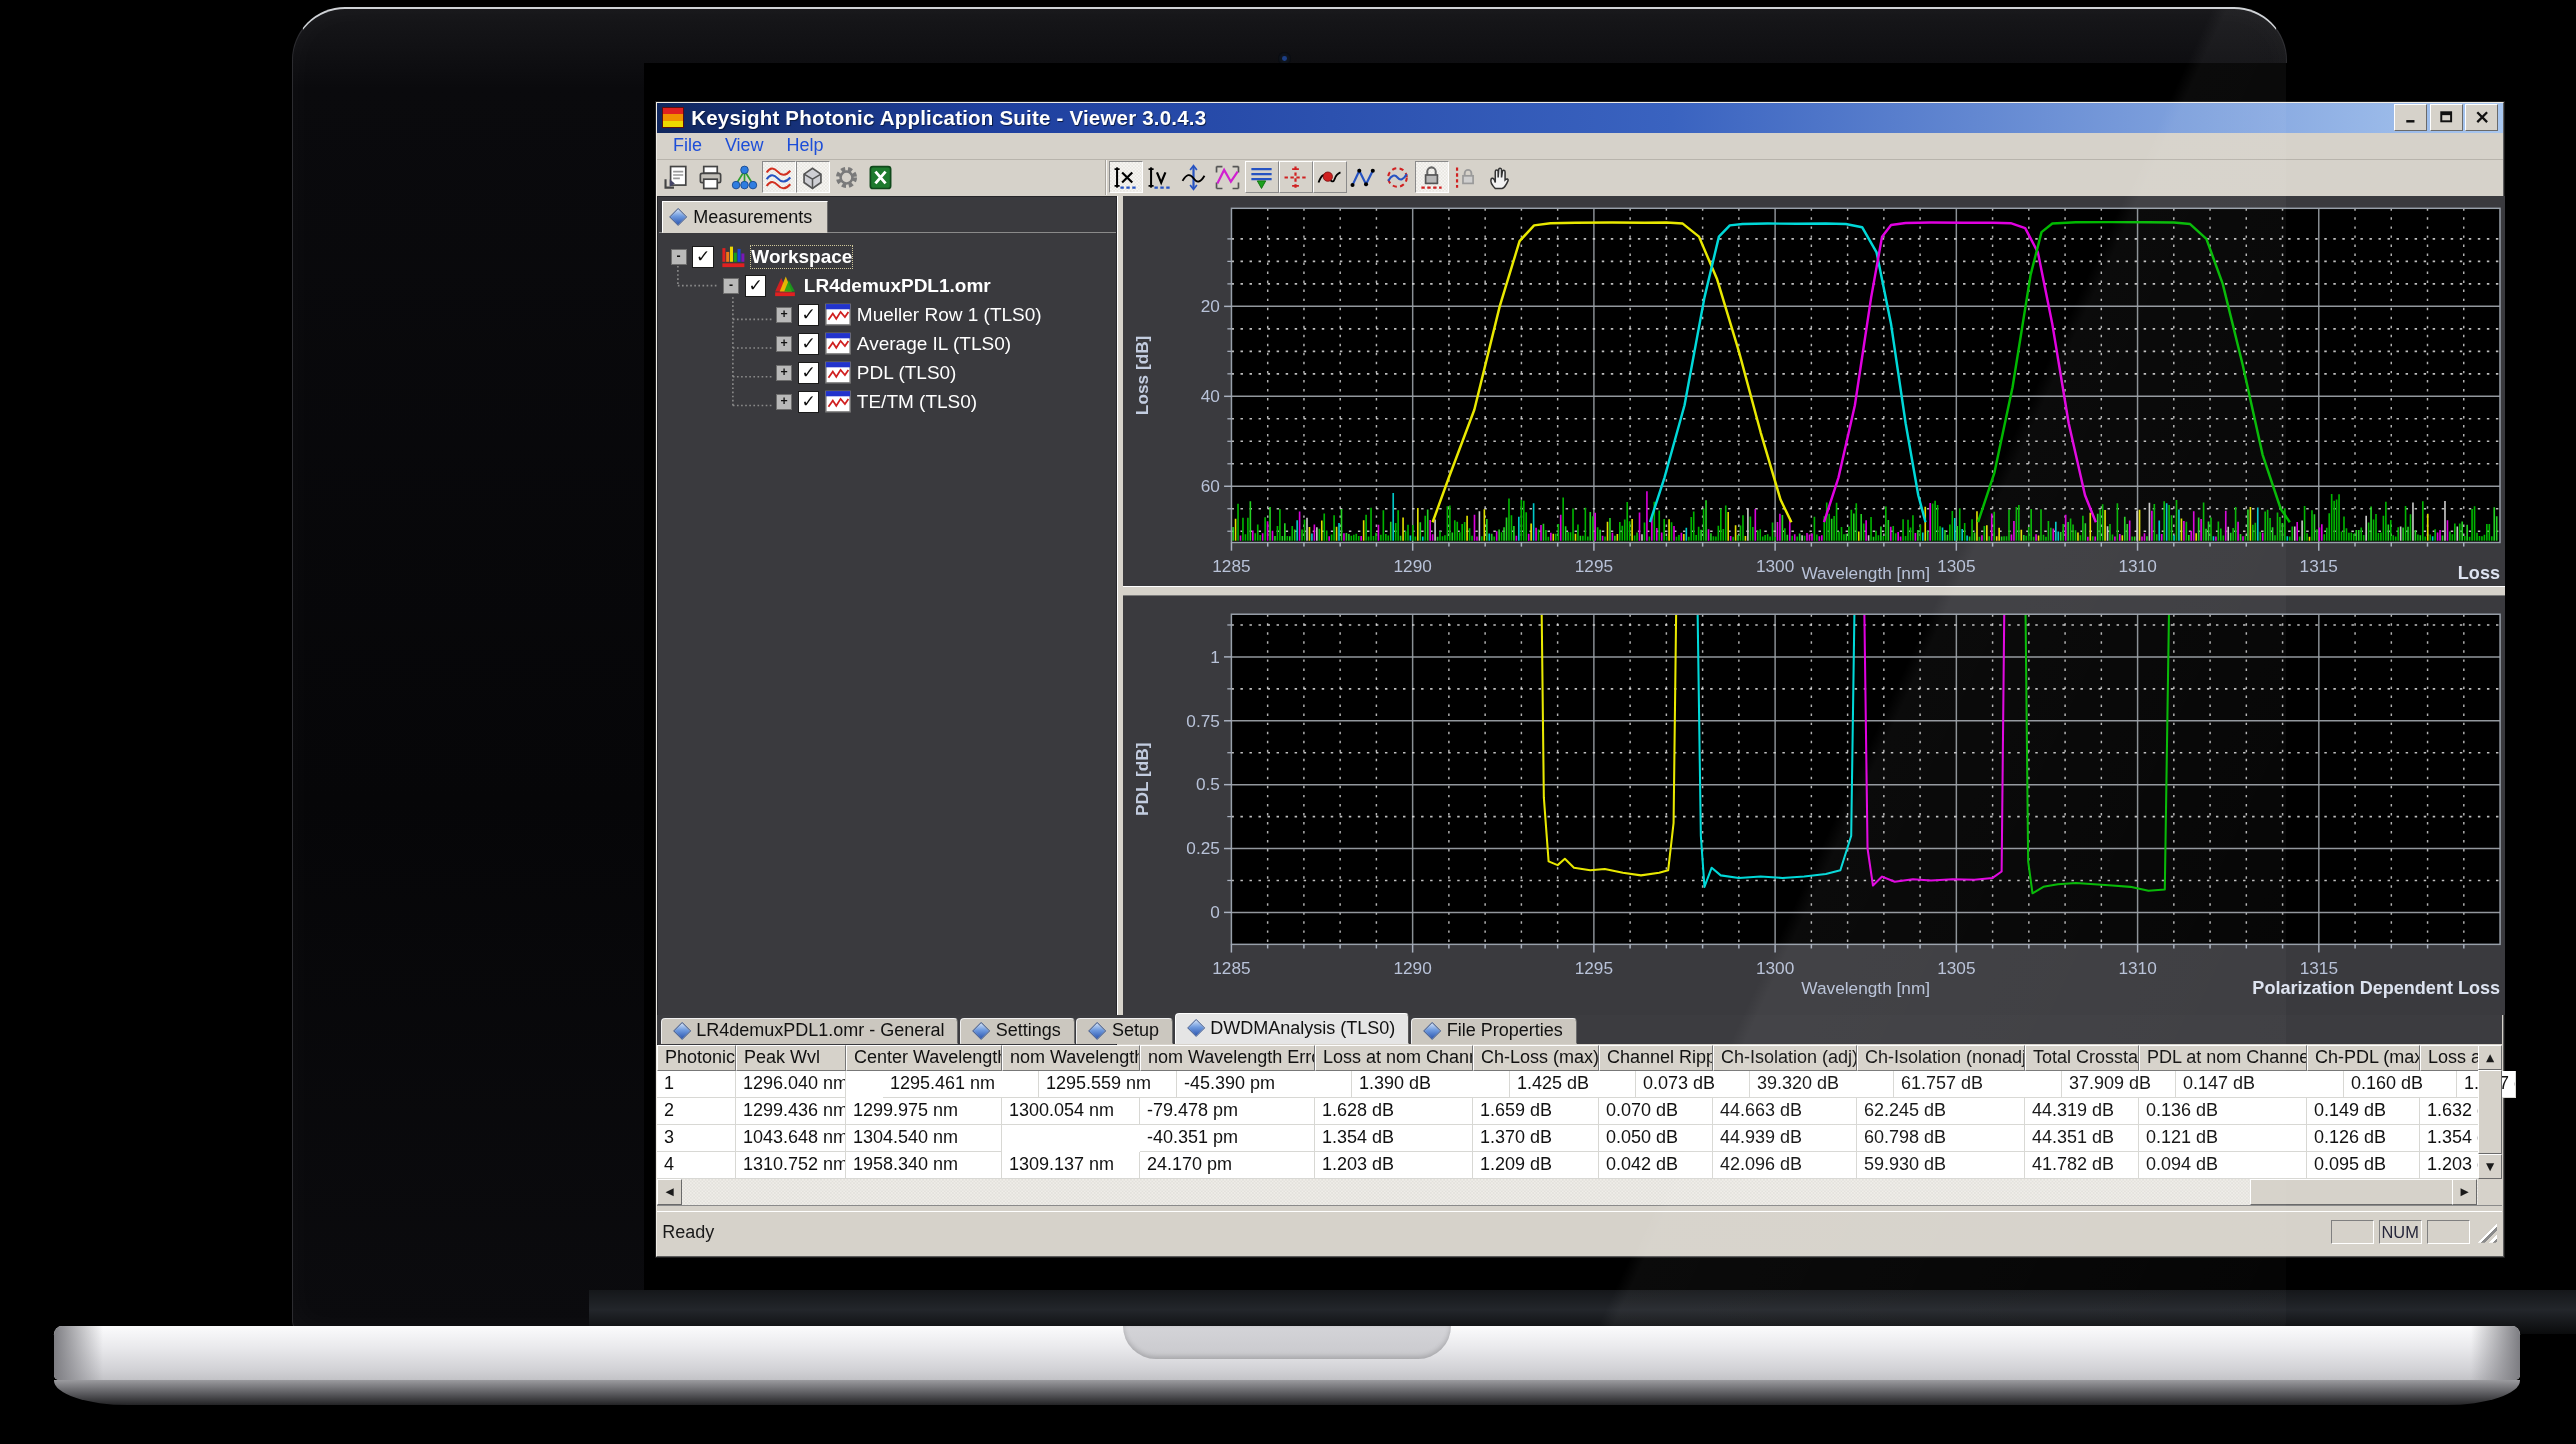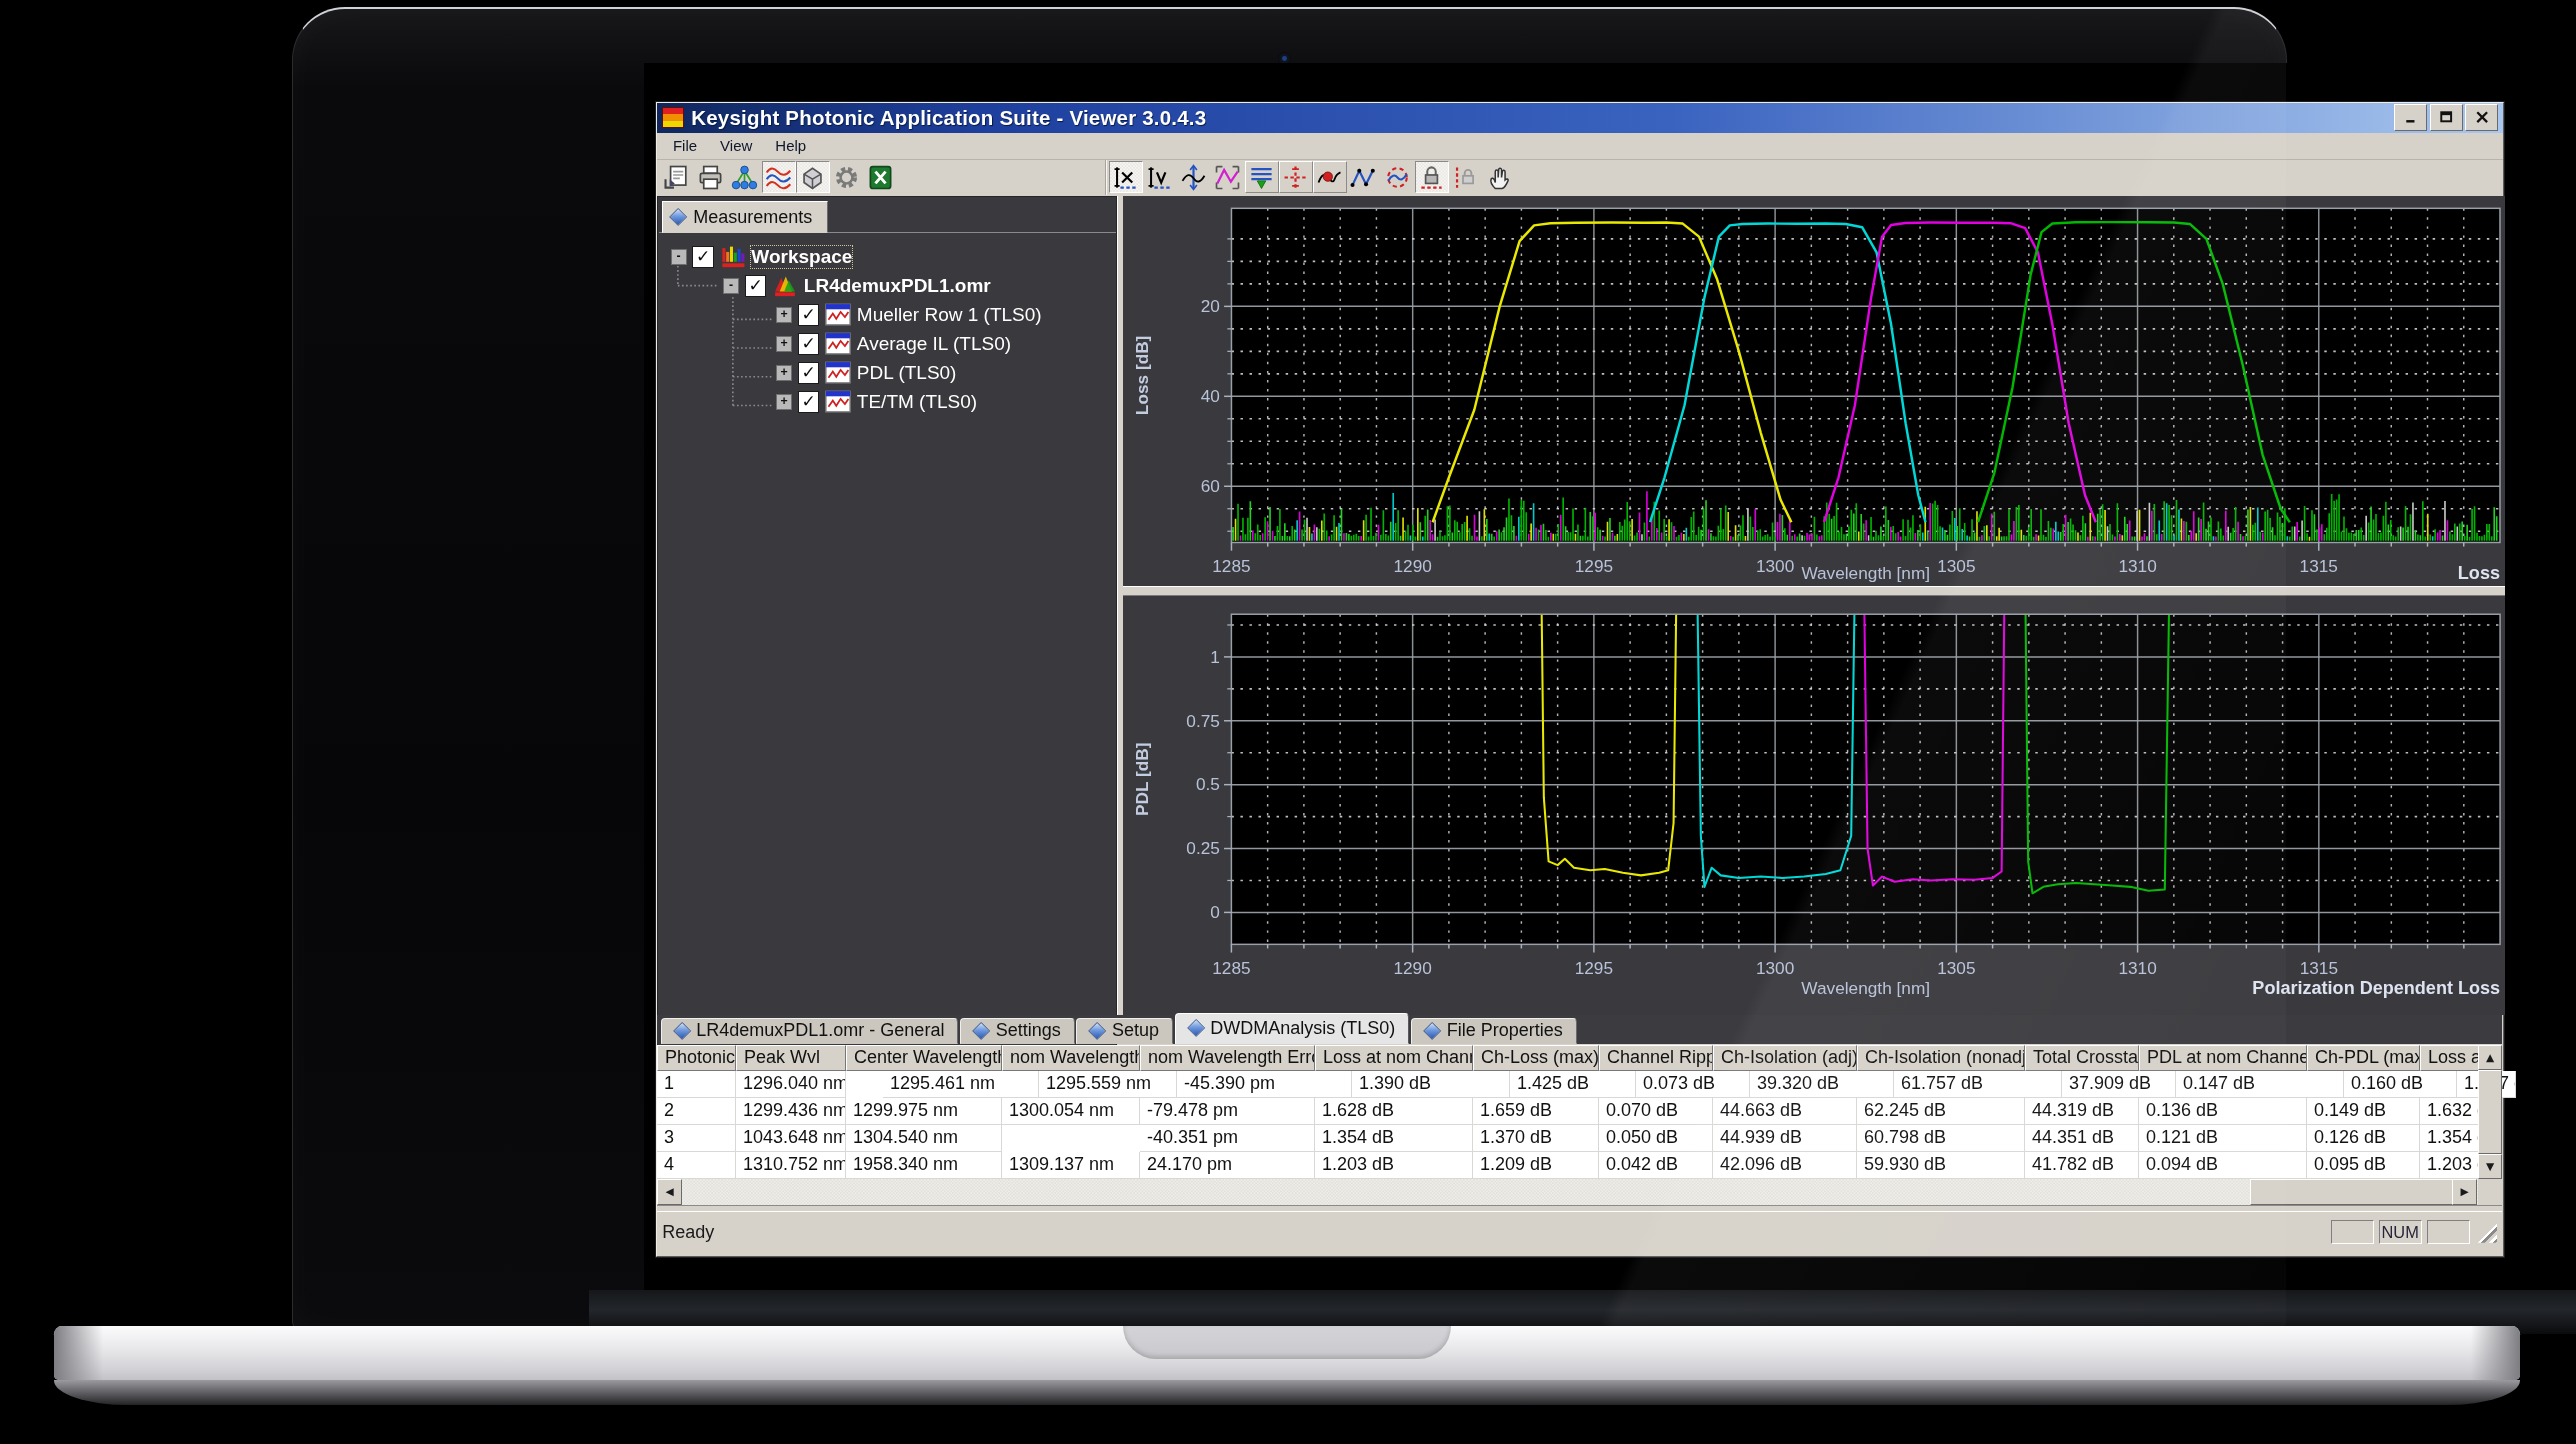--- a/index.html
+++ b/index.html
@@ -22,21 +22,21 @@
   
   .appwin{position:absolute;left:12.3px;top:39px;width:1848px;height:1155px;background:#d6d2ca;border:1.6px solid;border-color:#efece5 #5c5c5c #5c5c5c #efece5;outline:0.8px solid #1d1d1d;box-sizing:border-box;}
   .titlebar{position:absolute;left:0;top:0;width:100%;height:30px;background:linear-gradient(90deg,#10275e,#1e3f9e 18%,#3a63c0 55%,#a9c7ef);display:flex;align-items:center;padding:0 4.9px;box-sizing:border-box;}
   .app-icon{width:19.7px;height:19.7px;margin-right:7.4px;background:linear-gradient(180deg,#e02020 34%,#f09000 34% 67%,#ecd800 67%);border:0.8px solid #5a1010;flex:none;}
   .title-text{color:#fff;font-size:20.5px;font-weight:bold;letter-spacing:0.2px;text-shadow:0.8px 0.8px 0.8px #0a1a40;white-space:nowrap;}
   .winbtns{margin-left:auto;display:flex;gap:2.5px;}
   .wbtn{width:31px;height:25.4px;background:#d6d2ca;border:1.6px solid;border-color:#fff #6a6a6a #6a6a6a #fff;display:flex;align-items:center;justify-content:center;}
   .wbtn svg{width:16.4px;height:16.4px;}
 
   .menubar{position:absolute;left:0;top:30px;width:100%;height:27px;background:#d6d2ca;display:flex;align-items:center;padding-left:4.1px;box-sizing:border-box;border-bottom:0.8px solid #b8b4ac;}
-  .menu-item{font-size:15px;color:#0f172a;padding:1.6px 11.5px;}
+  .menu-item{font-size:18px;color:#1d4ed8;padding:1.6px 11.5px;}
 
   .toolbar{position:absolute;left:0;top:57px;width:100%;height:35px;background:#d6d2ca;display:flex;align-items:center;box-sizing:border-box;}
   .tgroup{display:flex;align-items:center;height:100%;padding:0 2.5px;}
   .tb-divider{width:0.8px;height:100%;background:#a8a49c;margin-left:205px;box-shadow:0.8px 0 0 #fff;}
   .tbtn{width:34px;height:32px;display:flex;align-items:center;justify-content:center;border:0.8px solid transparent;box-sizing:border-box;}
   .tbtn.raised{border-color:#fff #8a8a8a #8a8a8a #fff;}
   .tbtn.active{background:#f2f1ee;border-color:#8a8a8a #fff #fff #8a8a8a;background-image:repeating-conic-gradient(#e9e7e2 0 25%,#f7f6f3 0 50%);background-size:3.3px 3.3px;}
   .ticon{width:27px;height:27px;}
 
   .mainrow{position:absolute;left:0;top:93px;width:1845px;height:819px;background:#3a3a3e;}

